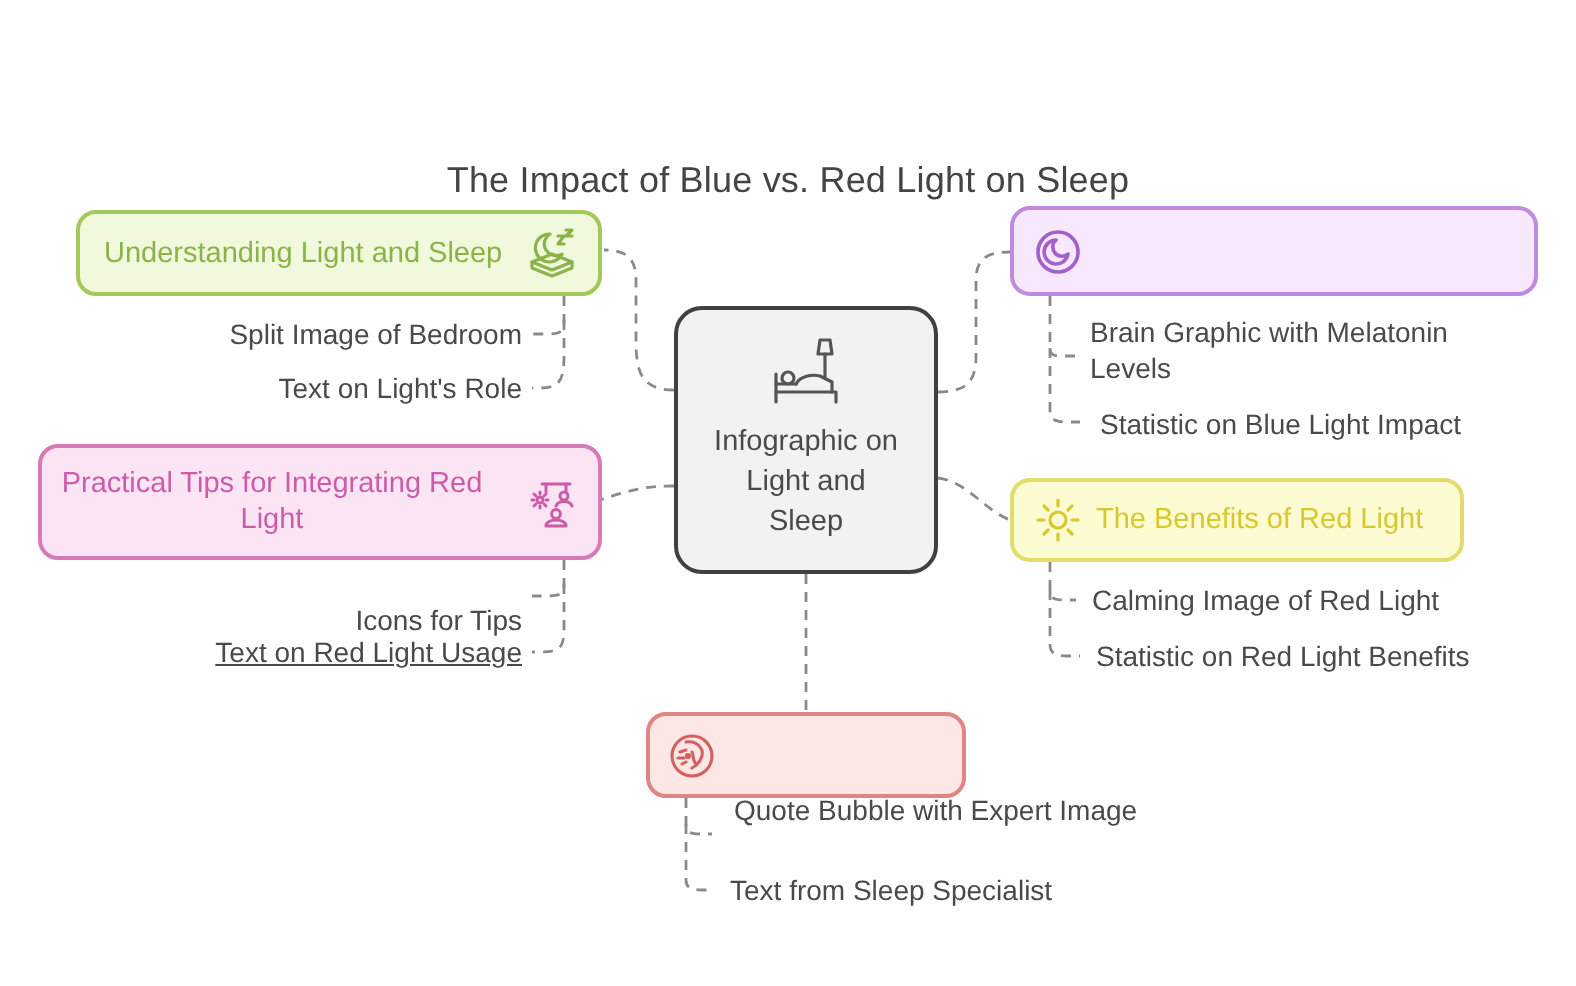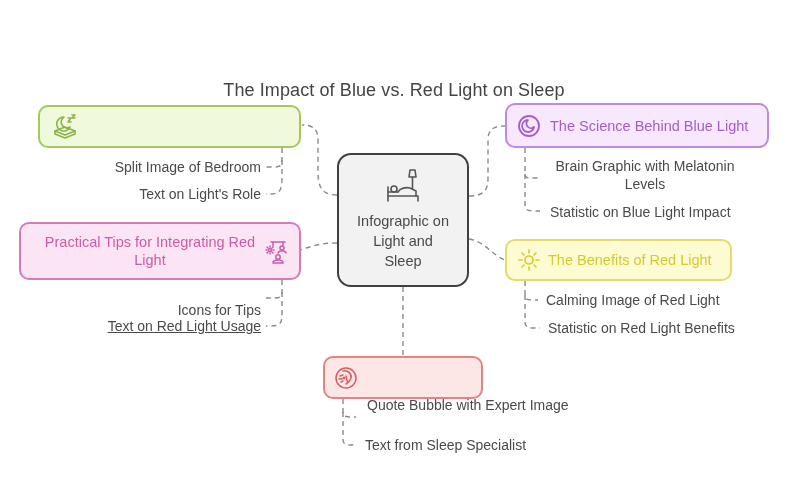--- a/index.html
+++ b/index.html
@@ -62,34 +62,35 @@
       <path d="M4,29 L34,29 L34,34"></path>
       <circle cx="10" cy="22" r="3"></circle>
       <path d="M14,25 C16,21 22,20 26,21 L32,24 L32,29"></path>
       <path d="M4,25 L14,25"></path>
     </g>
   </svg>
   <div class="lbl" style="width:100px">Infographic on Light and Sleep</div>
 </div>
 
 <div class="node" style="left:38px; top:105px; width:263px; height:43px; border-color:#a4c95a; background:#f1f9dc; padding:0 10px 0 12px; justify-content:space-between;">
+  <span class="lbl" style="color:#8cb24a">Understanding Light and Sleep</span>
   <svg width="26" height="26" viewBox="0 0 26 26">
     <g fill="none" stroke="#8cb24a" stroke-width="1.6" stroke-linecap="round" stroke-linejoin="round">
       <path d="M12,3 A7,7 0 1 0 18,13 A5,5 0 0 1 12,3 Z"></path>
       <path d="M16,4 L19,4 L16,8 L19,8"></path>
       <path d="M20,1 L23,1 L20,4 L23,4"></path>
       <path d="M3,17 L13,21 L23,17 L13,13 Z"></path>
       <path d="M3,17 L3,20 L13,24 L23,20 L23,17"></path>
     </g>
   </svg>
 </div>
 <div class="sub" style="right:527px; top:158px;">Split Image of Bedroom</div>
 <div class="sub" style="right:527px; top:185px;">Text on Light's Role</div>
 
-<div class="node" style="left:19px; top:222px; width:282px; height:58px; border-color:#d77bb8; background:#fbe4f3; padding:0 10px 0 14px; justify-content:space-between;">
+<div class="node" style="left:19px; top:222px; width:282px; height:58px; border-color:#d77bb8; background:#fbe4f3; padding:0 10px 0 0; justify-content:space-between;">
   <span class="lbl" style="color:#cc5ca8; text-align:center; width:230px">Practical Tips for Integrating Red Light</span>
   <svg width="24" height="26" viewBox="0 0 24 26">
     <g fill="none" stroke="#cc5ca8" stroke-width="1.5" stroke-linecap="round" stroke-linejoin="round">
       <path d="M6,4 L20,4"></path>
       <path d="M8,4 L8,8"></path>
       <path d="M18,4 L18,8"></path>
       <circle cx="17" cy="10" r="2"></circle>
       <path d="M13,15 C14,12 20,12 21,15"></path>
       <circle cx="5" cy="12" r="1.5"></circle>
       <path d="M5,8 L5,9 M5,15 L5,16 M1,12 L2,12 M8,12 L9,12 M2,9 L3,10 M7,14 L8,15 M2,15 L3,14 M7,10 L8,9"></path>
@@ -101,23 +102,22 @@
 <div class="sub" style="right:527px; top:289px;margin-top:12px;">Icons for Tips</div>
 <div class="sub" style="right:527px; top:317px;text-decoration:underline;">Text on Red Light Usage</div>
 
 <div class="node" style="left:505px; top:103px; width:264px; height:45px; border-color:#c08ae0; background:#f7e8fd; padding:0 10px 0 10px;">
   <svg width="24" height="24" viewBox="0 0 24 24" style="margin-right:9px">
     <g fill="none" stroke="#a260cc" stroke-width="1.8" stroke-linecap="round" stroke-linejoin="round">
       <circle cx="12" cy="12" r="10"></circle>
       <path d="M11,6 A6,6 0 1 0 17,13 A4.5,4.5 0 0 1 11,6 Z"></path>
     </g>
   </svg>
-  <span class="lbl" style="color:#a260cc">The Science Behind Blue Light</span>
 </div>
-<div class="sub" style="left:545px; top:157px; width:200px; text-align:center; white-space:normal;">Brain Graphic with Melatonin Levels</div>
+<div class="sub" style="left:545px; top:157px; width:200px; text-align:left; white-space:normal;">Brain Graphic with Melatonin Levels</div>
 <div class="sub" style="left:550px; top:203px;">Statistic on Blue Light Impact</div>
 
 <div class="node" style="left:505px; top:239px; width:227px; height:42px; border-color:#e3dc6a; background:#fdfbd2; padding:0 10px 0 10px;">
   <svg width="24" height="24" viewBox="0 0 24 24" style="margin-right:7px">
     <g fill="none" stroke="#d6c92e" stroke-width="1.6" stroke-linecap="round">
       <circle cx="12" cy="12" r="4"></circle>
       <path d="M12,2 L12,5 M12,19 L12,22 M2,12 L5,12 M19,12 L22,12 M5,5 L7,7 M17,17 L19,19 M5,19 L7,17 M17,7 L19,5"></path>
     </g>
   </svg>
   <span class="lbl" style="color:#d6c92e">The Benefits of Red Light</span>

